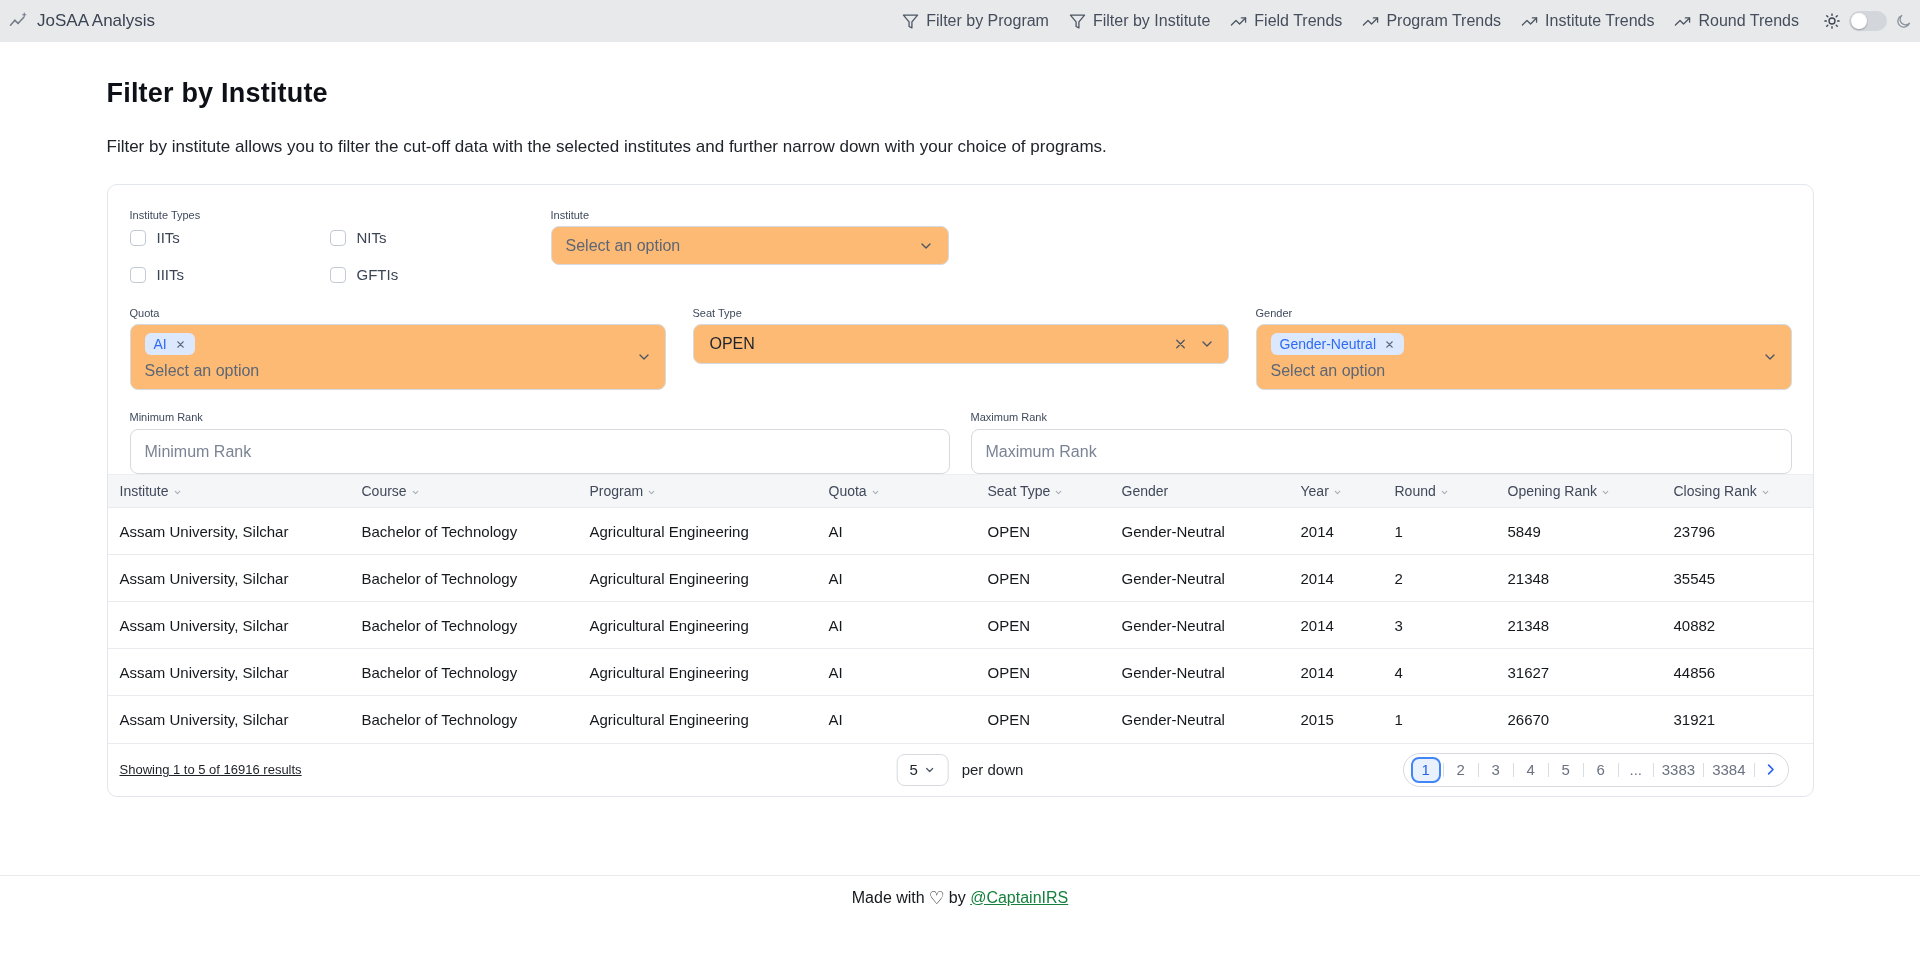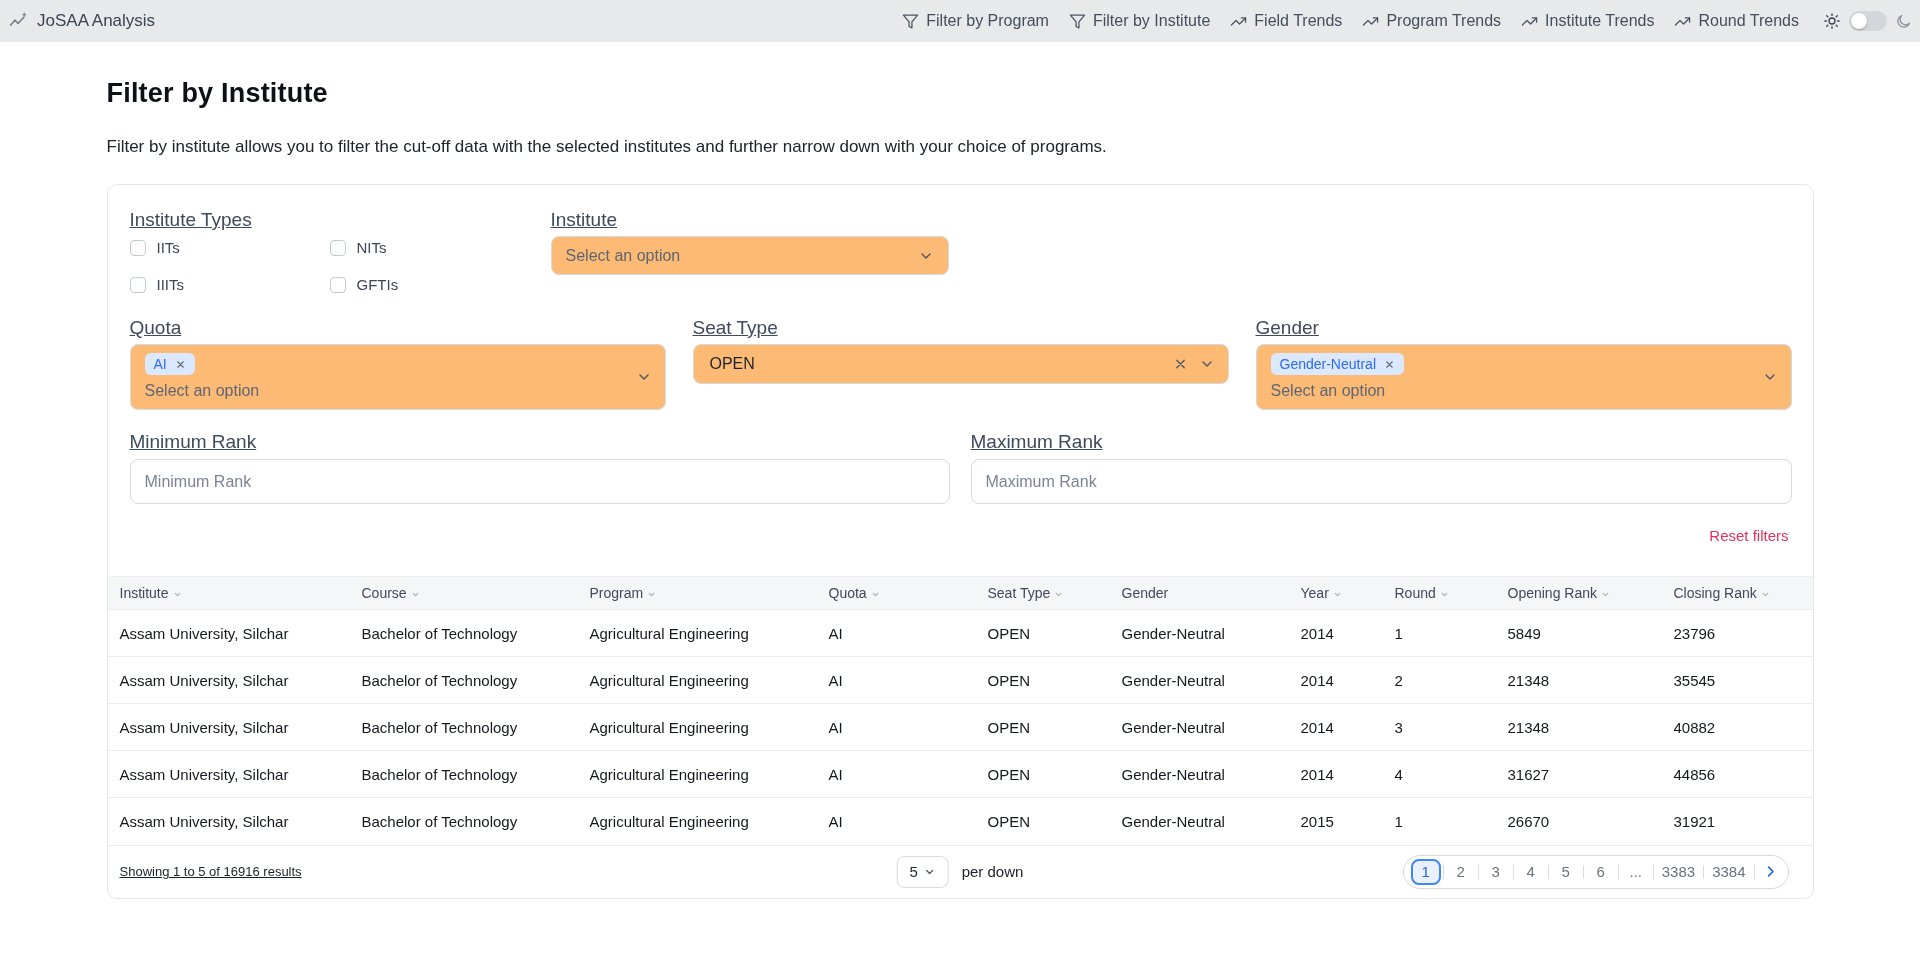--- a/index.html
+++ b/index.html
@@ -24,21 +24,21 @@
   .knob { position:absolute; left:2px; top:2px; width:16px; height:16px; border-radius:50%; background:#fff; box-shadow:0 1px 2px rgba(0,0,0,.28); }
 
   
   .container { width:1707px; margin:0 auto; }
   .page-title { margin-top:36px; font-size:27px; font-weight:700; color:#0d1117; letter-spacing:.2px; }
   .page-desc { margin-top:28px; font-size:17px; color:#20242b; }
 
   
   .card { margin-top:27px; border:1px solid #e3e6ea; border-radius:10px; overflow:hidden; }
   .filters { padding:24px 24px 0 22px; }
-  .f-label { display:block; font-size:19px; color:#3f4a5c;text-decoration:underline; }
+  .f-label { display:block; font-size:11px; color:#3f4a5c; }
 
   .row1 { display:grid; grid-template-columns:421px 398px; }
   .cb-grid { margin-top:8px; display:grid; grid-template-columns:200px 200px; row-gap:20px; }
   .cb-item { display:flex; align-items:center; gap:11px; font-size:15px; color:#3b4555; cursor:pointer; }
   .cb-box { width:16px; height:16px; border:1px solid #c3cad4; border-radius:4px; background:#fff; flex:none; }
 
   .select { border:1px solid #d6dade; border-radius:8px; background:#fdba74; }
   .select-sm { height:39px; margin-top:5px; display:flex; align-items:center; padding:0 14px; cursor:pointer; }
   .placeholder { font-size:16px; color:#5d6675; }
   .chev { margin-left:auto; color:#4b5563; }
@@ -273,23 +273,20 @@
         <div>
           <span class="f-label">Minimum Rank</span>
           <input class="text-input" type="text" placeholder="Minimum Rank" style="">
         </div>
         <div>
           <span class="f-label">Maximum Rank</span>
           <input class="text-input" type="text" placeholder="Maximum Rank" style="">
         </div>
       </div>
 
-      <div class="reset-row">
-        <span class="reset-link">Reset filters</span>
-      </div>
     </div>
 
     <table>
       <thead>
           <tr>
             <th><span>Institute</span><svg class="sort" width="9" height="9" viewBox="0 0 24 24" fill="none" stroke="currentColor" stroke-width="3" stroke-linecap="round" stroke-linejoin="round">
                 <polyline points="6 9 12 15 18 9"></polyline>
               </svg></th>
             <th><span>Course</span><svg class="sort" width="9" height="9" viewBox="0 0 24 24" fill="none" stroke="currentColor" stroke-width="3" stroke-linecap="round" stroke-linejoin="round">
                 <polyline points="6 9 12 15 18 9"></polyline>

